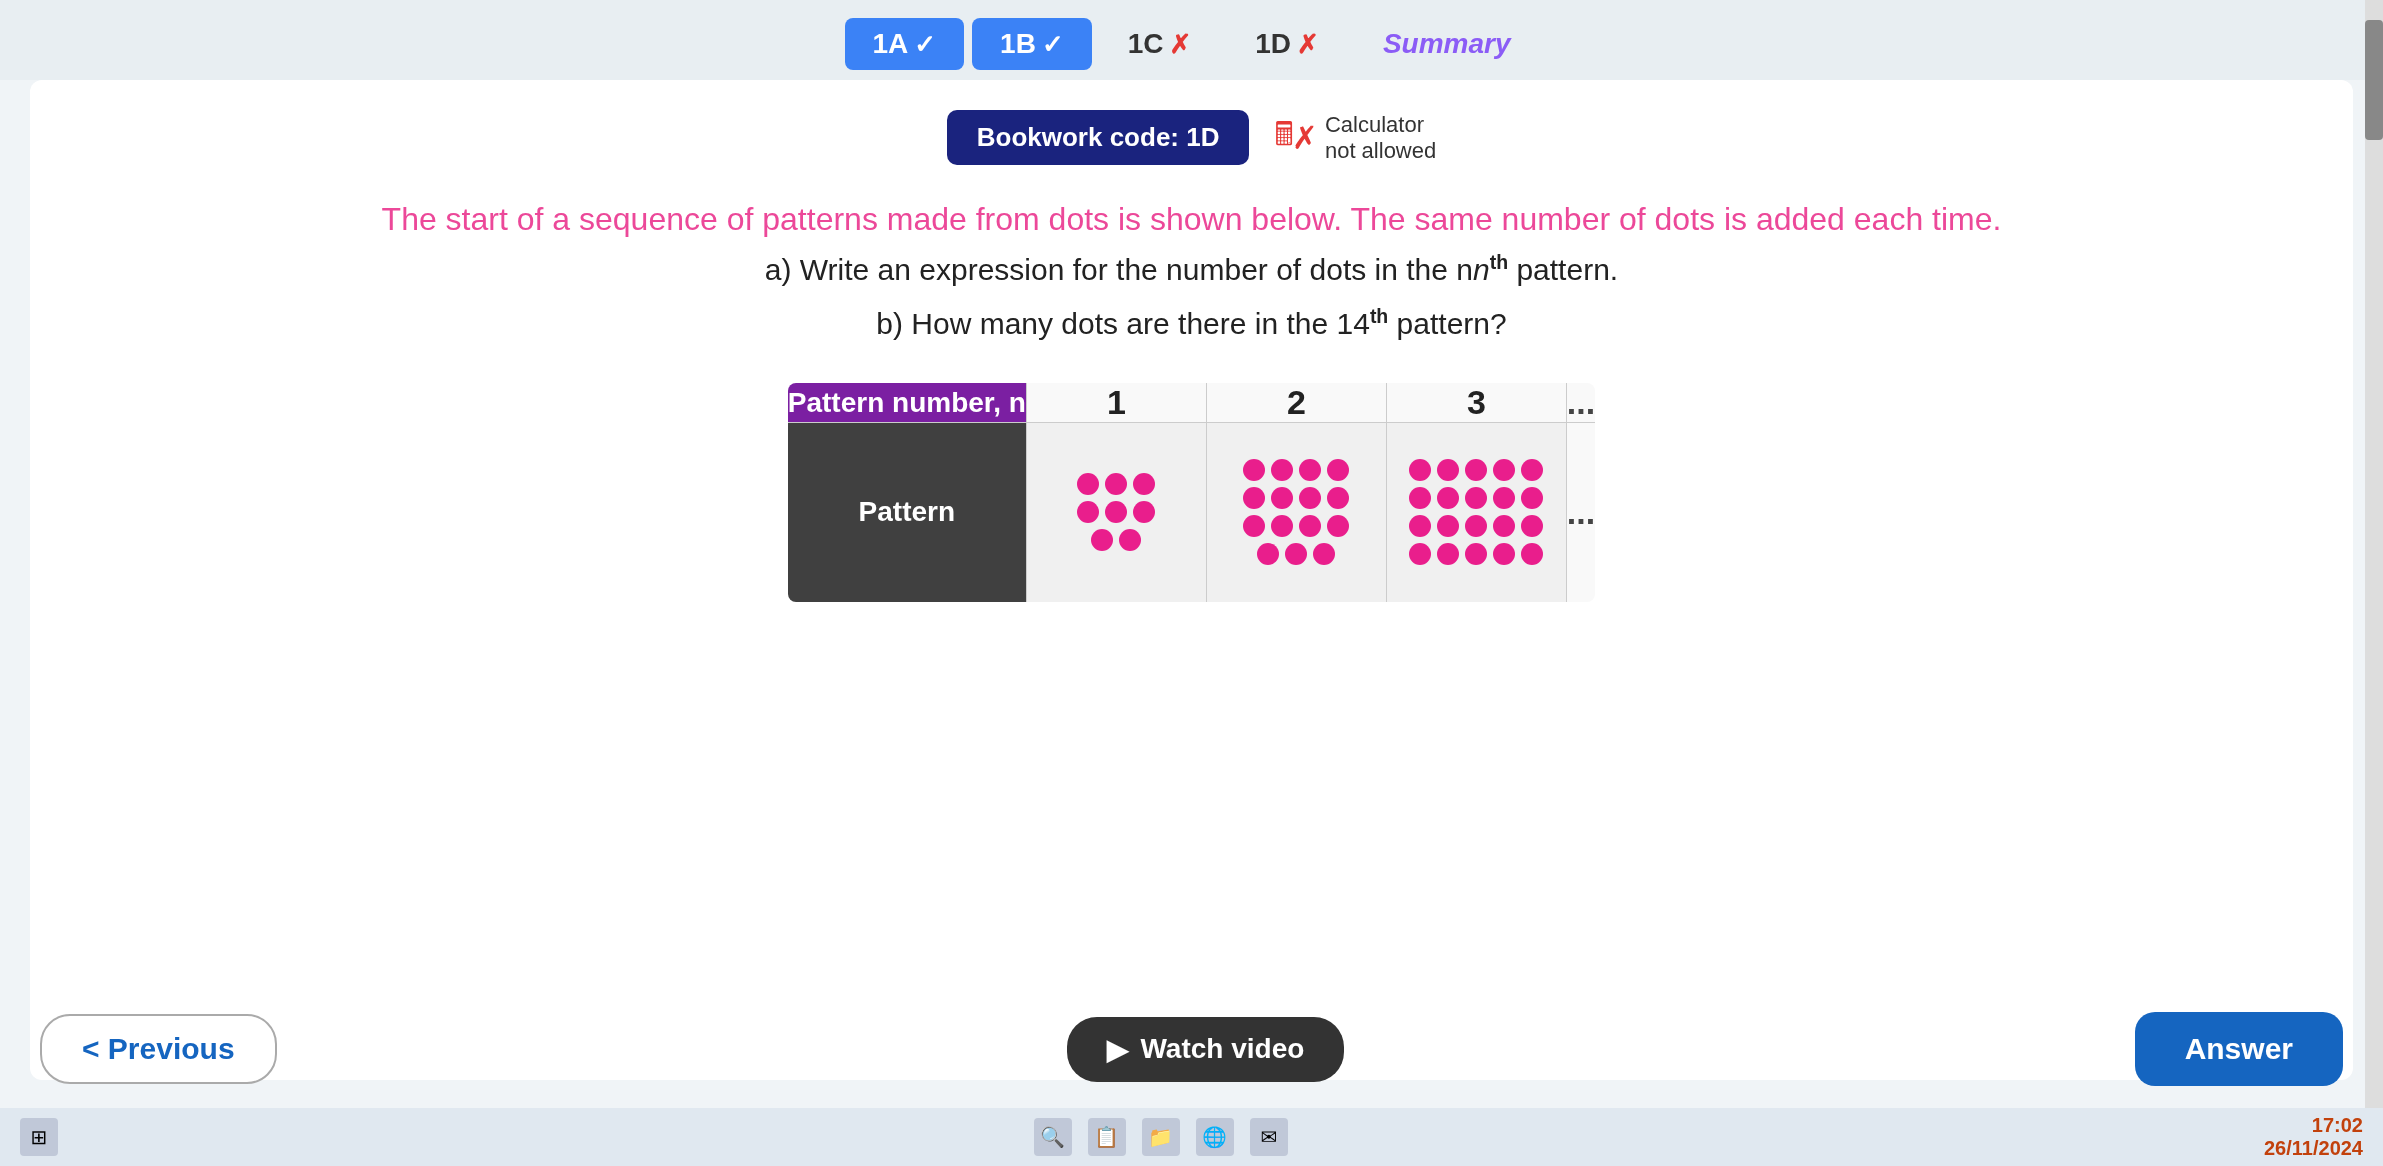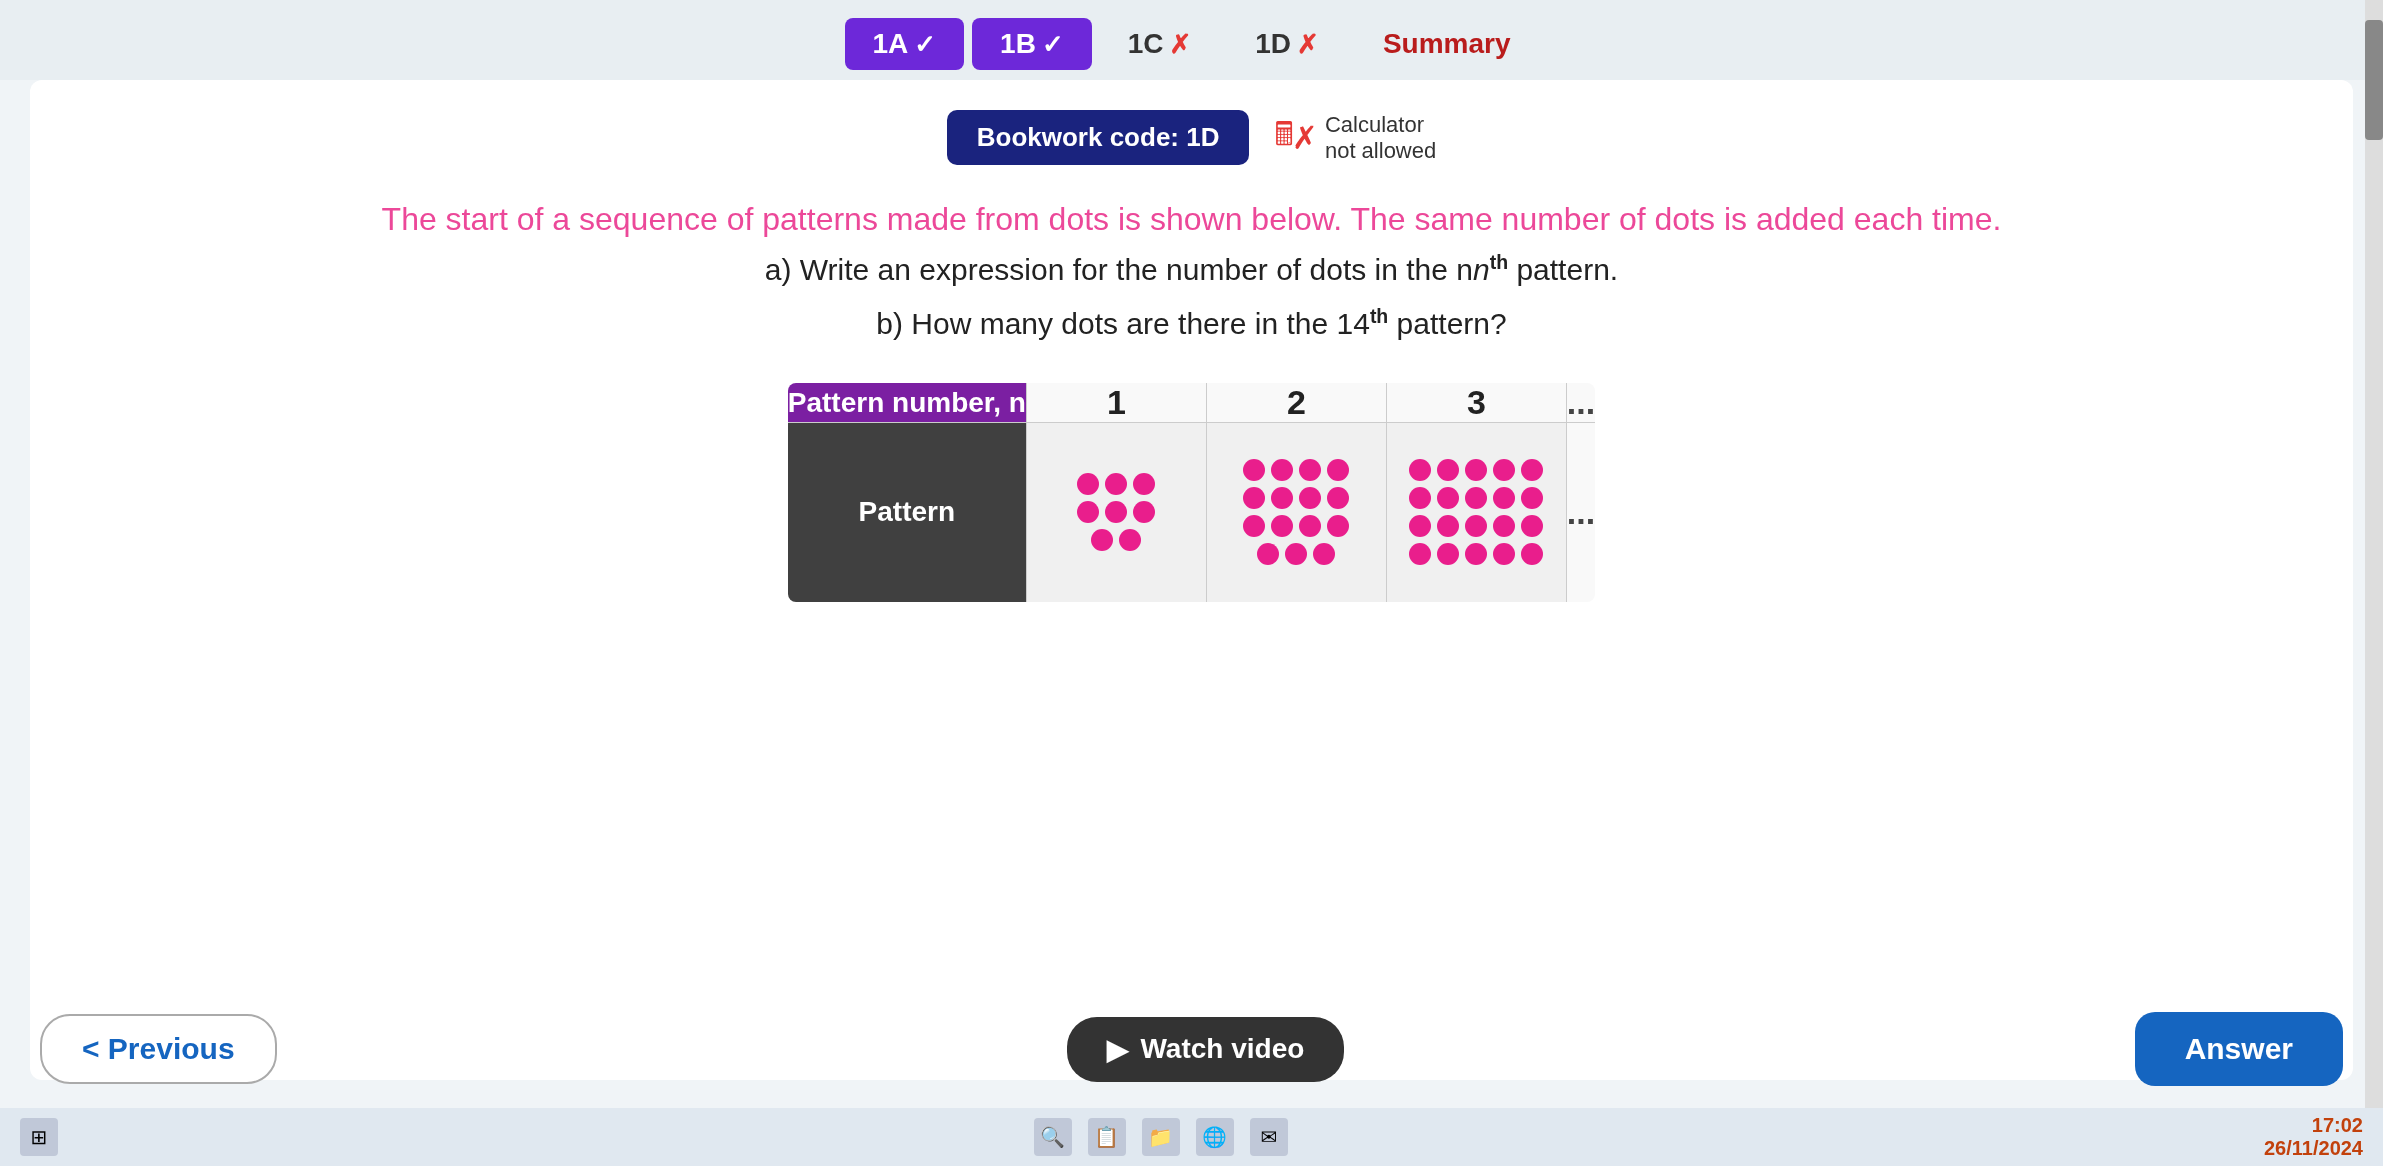--- a/index.html
+++ b/index.html
@@ -37,34 +37,35 @@
       align-items: center;
       gap: 6px;
       padding: 10px 28px;
       border-radius: 8px;
       font-size: 28px;
       font-weight: bold;
       cursor: pointer;
     }
 
     .tab-green {
-      background: #6d28d9;
+      background: #3b82f6;
       color: white;
     }
 
     .tab-red-x {
       background: transparent;
       color: #333;
     }
 
     .tab-summary {
       background: transparent;
-      color: #b91c1c;
+      color: #8b5cf6;
       font-weight: bold;
       text-decoration: none;
+      font-style: italic;
     }
 
     .check-icon {
       color: white;
       font-size: 26px;
     }
 
     .x-icon {
       color: #e53935;
       font-size: 26px;

